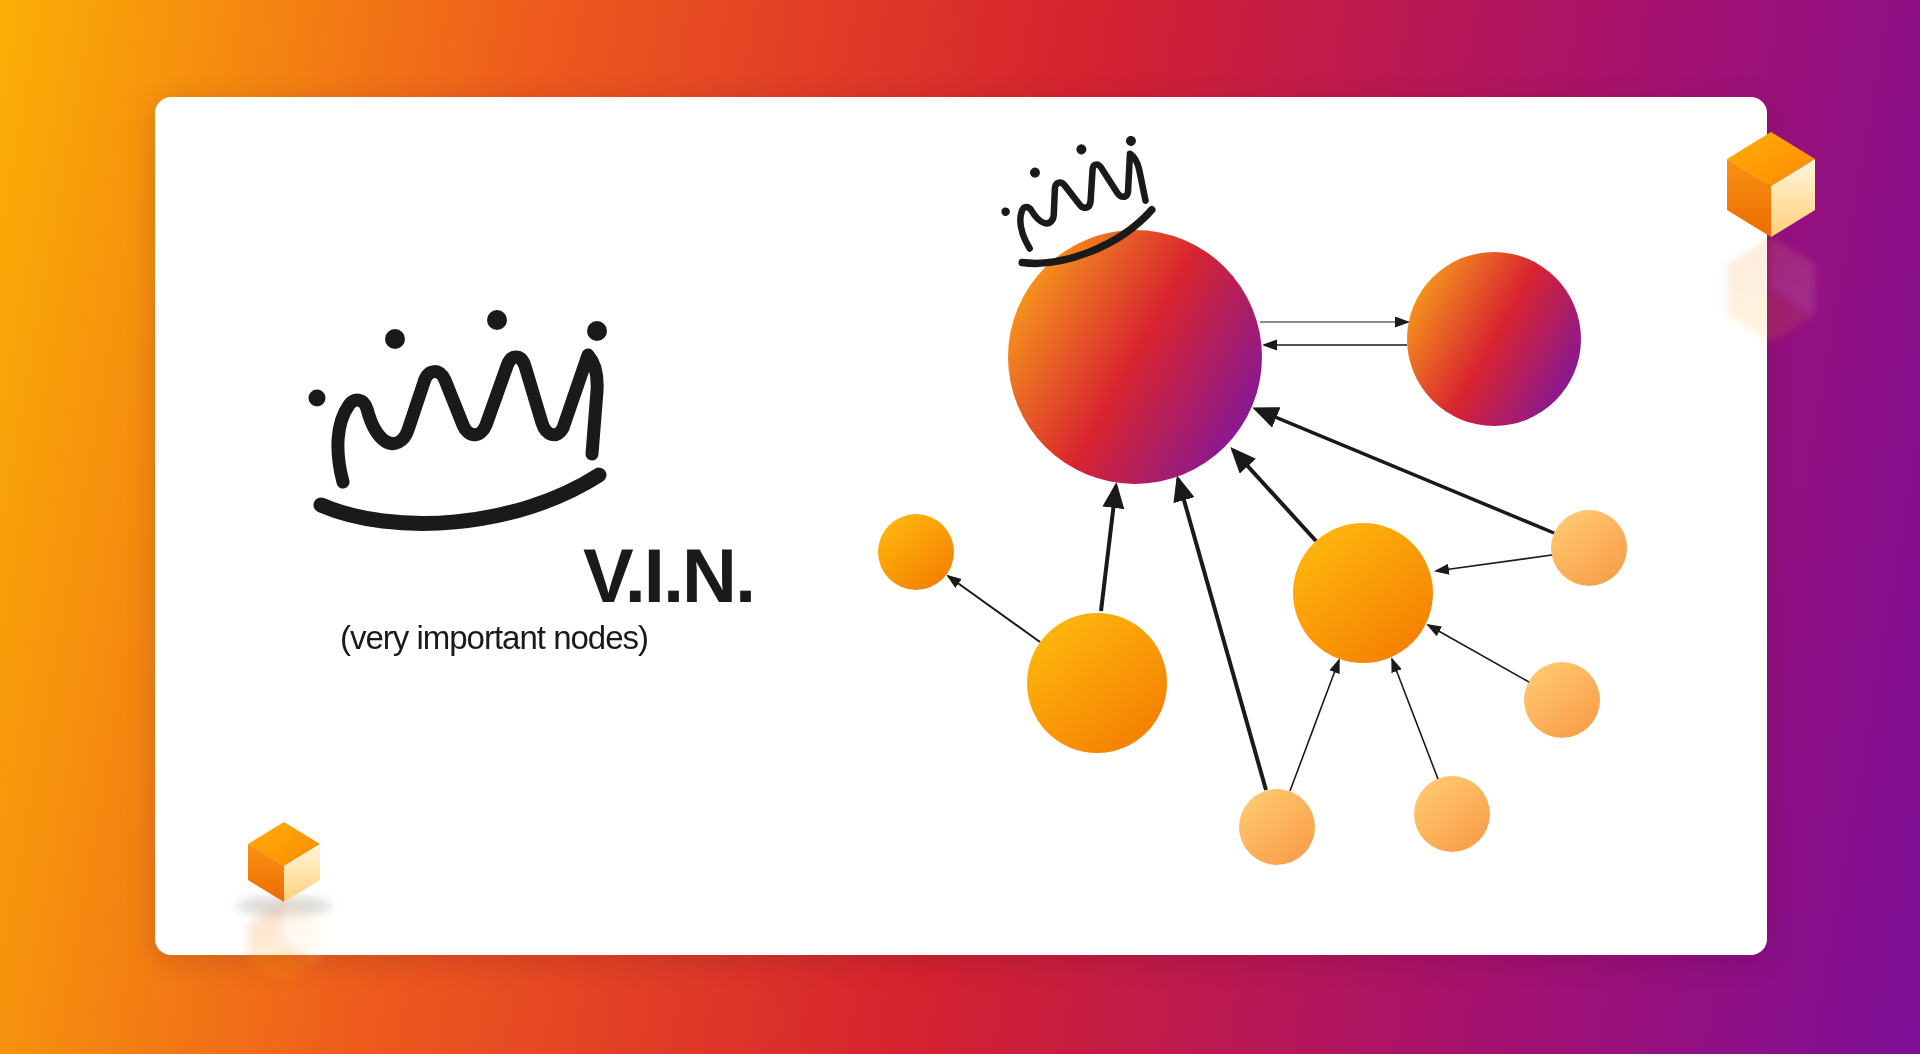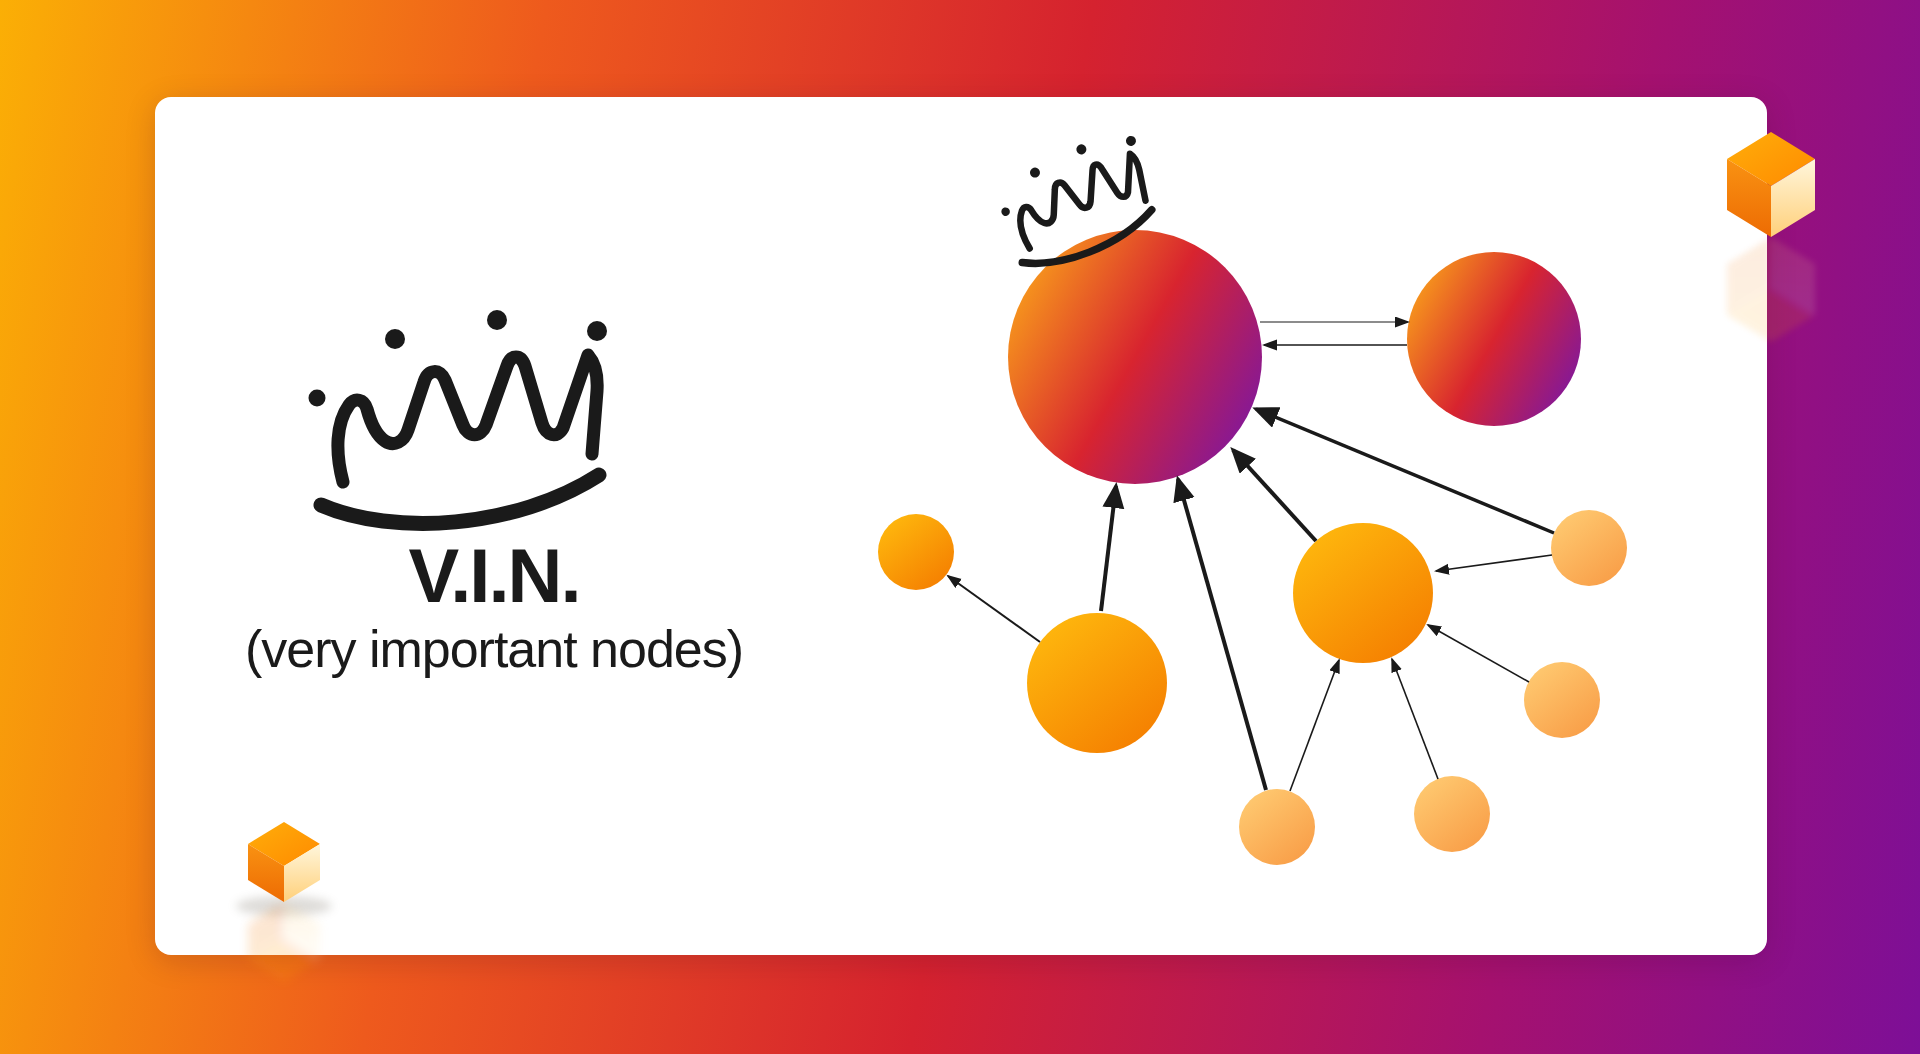--- a/index.html
+++ b/index.html
@@ -9,27 +9,27 @@
   }
   #bg{position:absolute;inset:0;}
   #card{
     position:absolute;left:155px;top:97px;width:1612px;height:858px;
     background:#ffffff;border-radius:16px;
     box-shadow:0 6px 30px rgba(60,10,40,.18);
   }
   #scene{position:absolute;left:0;top:0;width:1920px;height:1054px;}
   .title-block{
     position:absolute;left:234px;top:538px;width:520px;
-    text-align:center;color:#1a1a1a;font-weight:700;
+    text-align:right;color:#1a1a1a;font-weight:700;
     font-size:76px;line-height:1;letter-spacing:-2px;
   }
   .subtitle-block{
     position:absolute;left:214px;top:618px;width:560px;
     text-align:center;color:#1a1a1a;font-weight:400;
-    font-size:52px;line-height:1.2;letter-spacing:-1px;
+    font-size:33px;line-height:1.2;letter-spacing:-1px;
   }
 </style>
 </head>
 <body>
 
 <div id="bg" style="background: linear-gradient(100deg, rgb(251, 175, 5) 0%, rgb(238, 90, 29) 26%, rgb(213, 34, 47) 52%, rgb(165, 17, 111) 79%, rgb(125, 15, 151) 100%);"></div>
 <div id="card"></div>
 
 <svg id="scene" viewBox="0 0 1920 1054">
   <defs>

